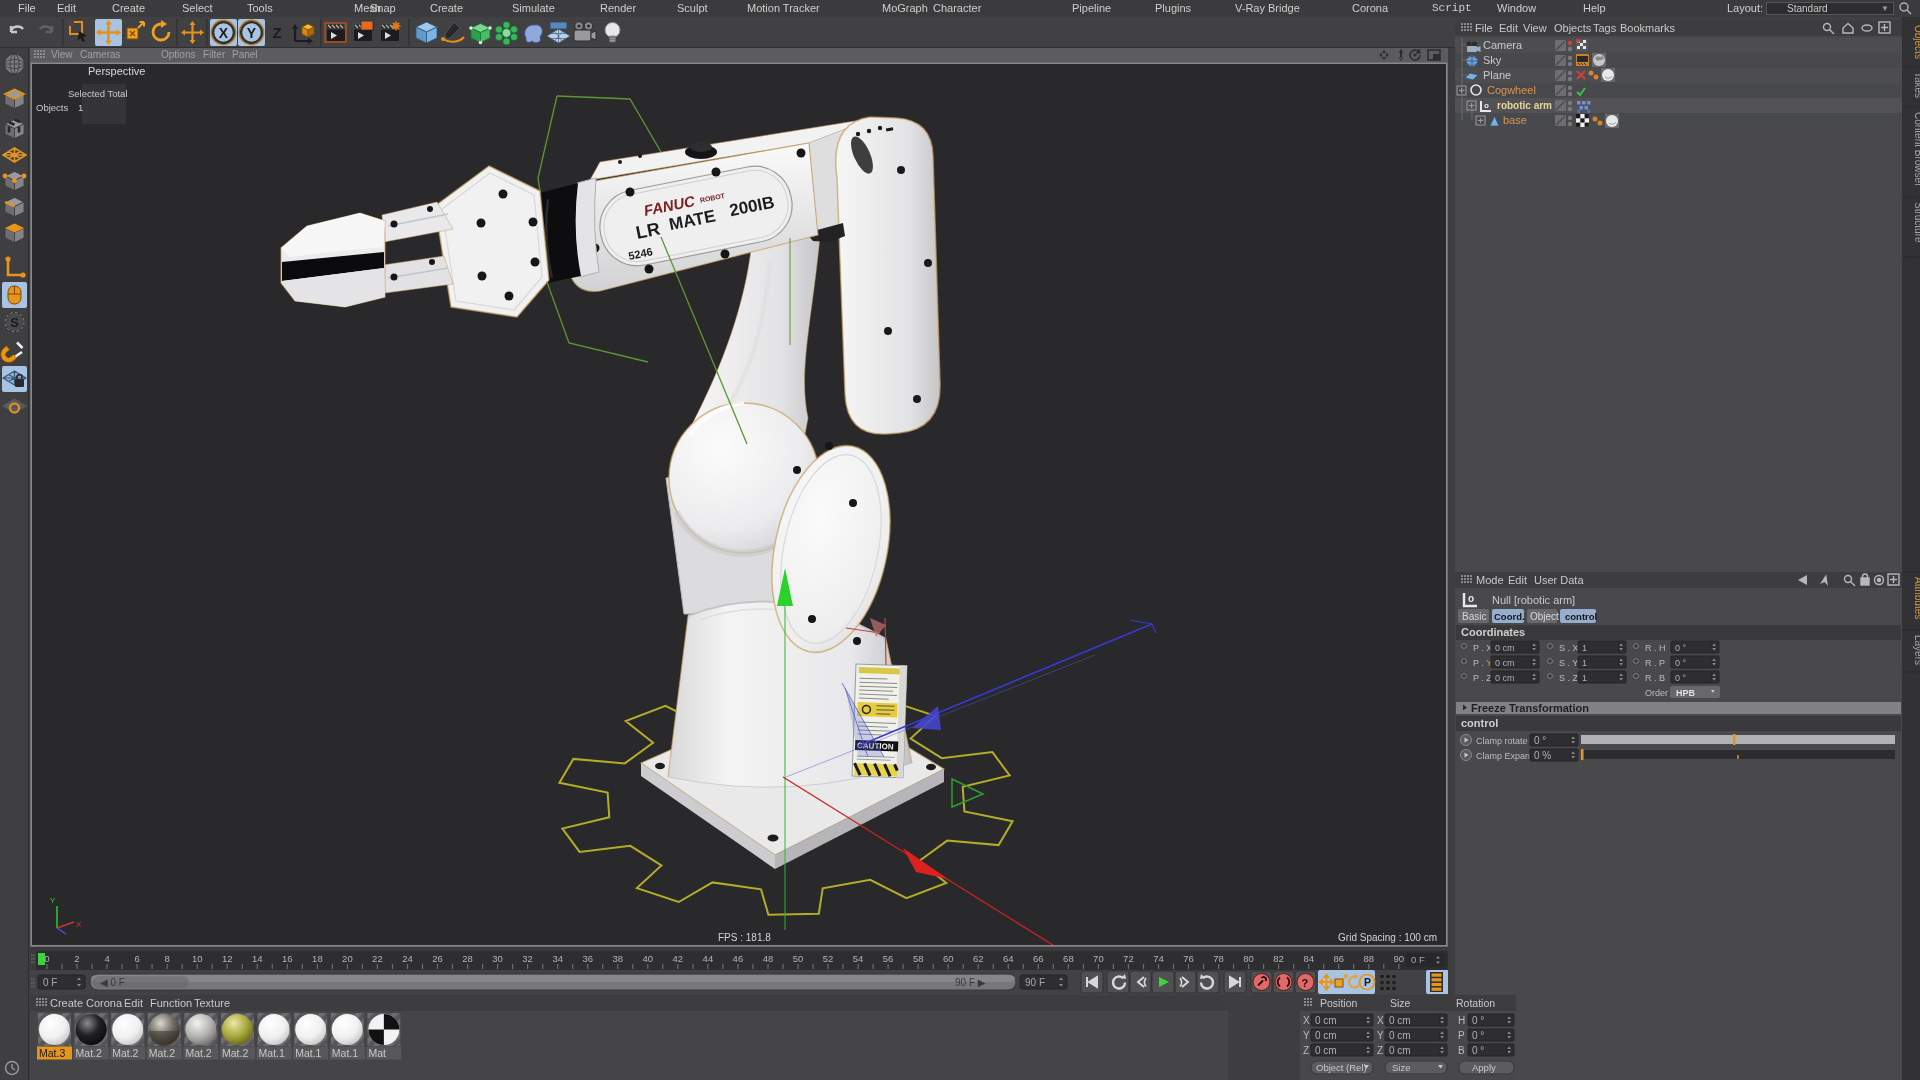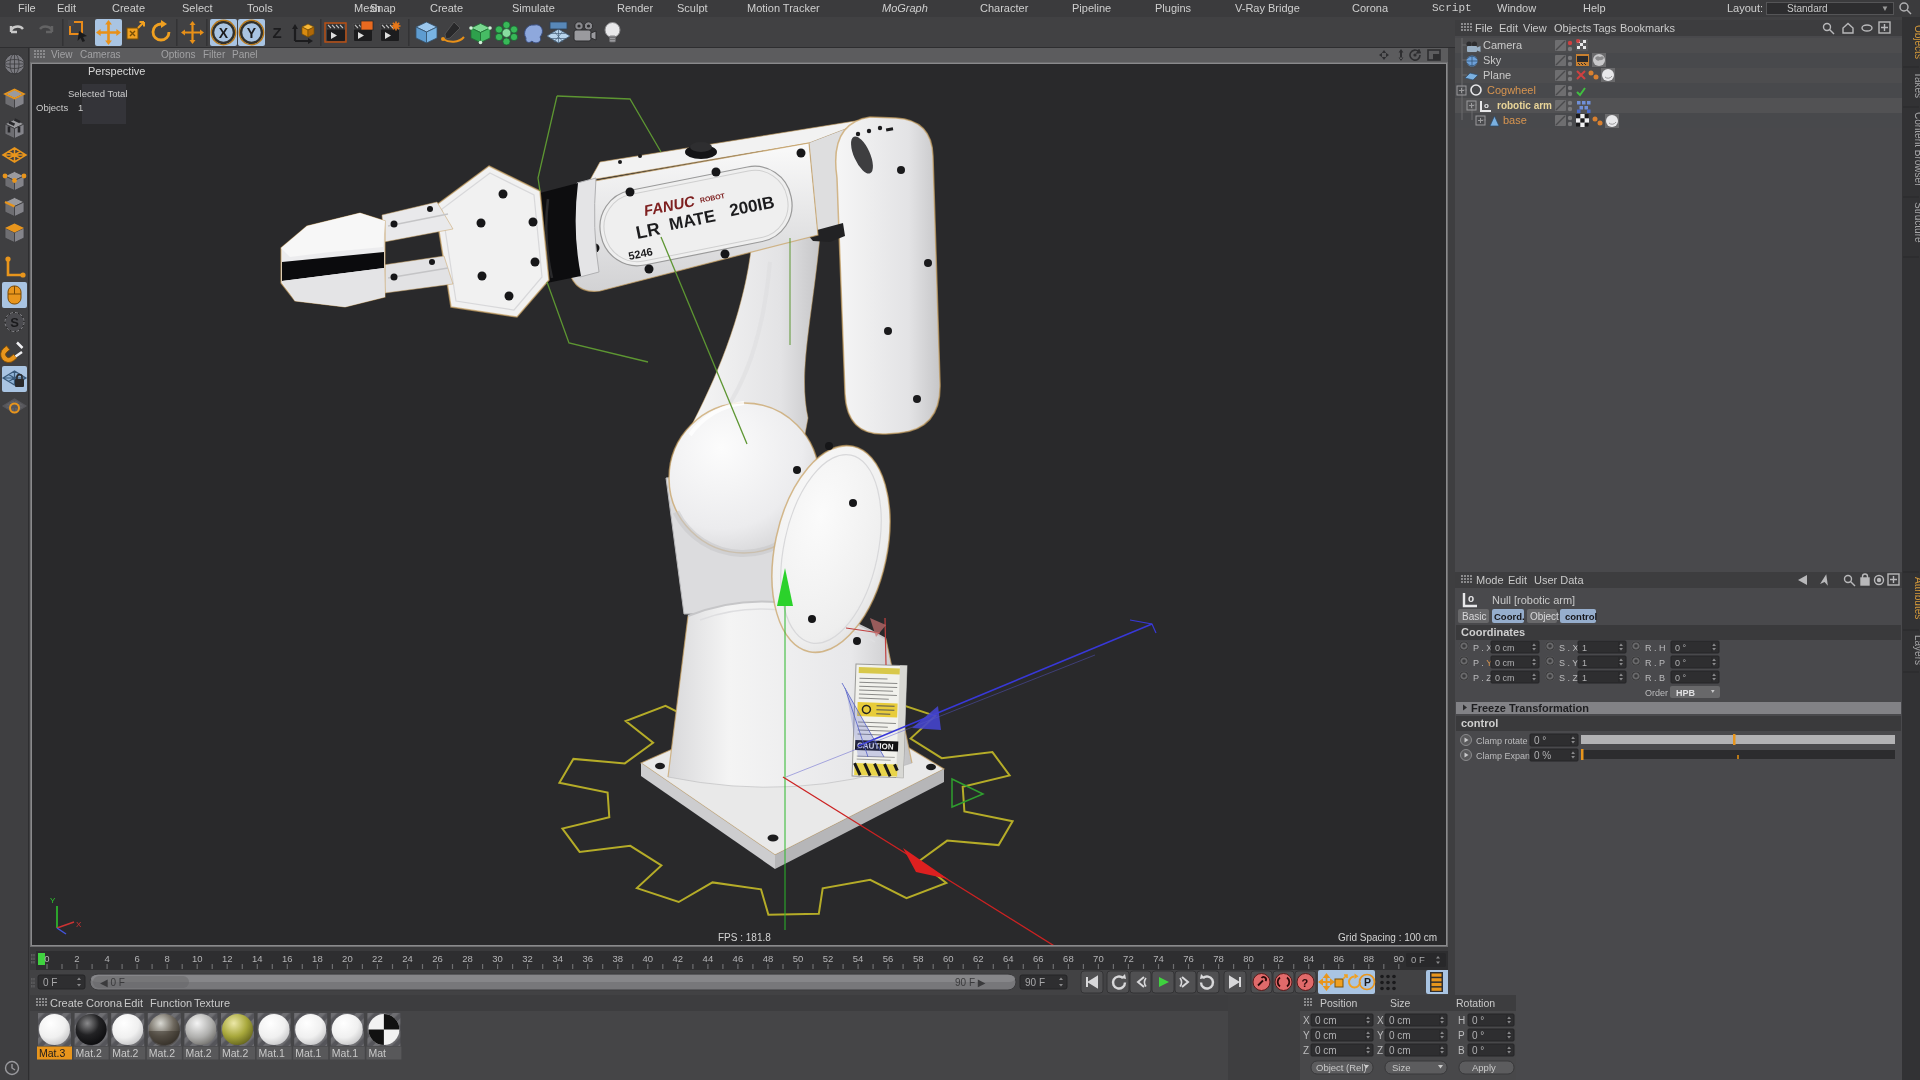--- a/index.html
+++ b/index.html
@@ -33,25 +33,25 @@
   <div class="abs" id="menubar">
     <span style="left:18px;">File</span>
       <span style="left:57px;">Edit</span>
       <span style="left:112px;">Create</span>
       <span style="left:182px;">Select</span>
       <span style="left:247px;">Tools</span>
       <span style="left:319px;padding-left:35px;">Mesh</span>
       <span style="left:370px;">Snap</span>
       <span style="left:430px;">Create</span>
       <span style="left:512px;">Simulate</span>
-      <span style="left:600px;margin-left:17px;">Render</span>
+      <span style="left:600px;">Render</span>
       <span style="left:677px;">Sculpt</span>
       <span style="left:747px;">Motion Tracker</span>
-      <span style="left:882px;font-style:italic;">MoGraph</span>
-      <span style="left:980px;text-align:right;">Character</span>
+      <span style="left:882px;">MoGraph</span>
+      <span style="left:933px;text-align:right;">Character</span>
       <span style="left:1072px;">Pipeline</span>
       <span style="left:1155px;">Plugins</span>
       <span style="left:1235px;">V-Ray Bridge</span>
       <span style="left:1352px;">Corona</span>
       <span style="left:1432px;font-family:Liberation Mono, monospace;">Script</span>
       <span style="left:1497px;">Window</span>
       <span style="left:1583px;">Help</span>
     <span style="left:1727px;">Layout:</span>
     <div class="abs" style="right:26px;top:2px;width:128px;height:13px;background:#2d2d2f;border:1px solid #555557;color:#c9c9c9;font-size:10px;padding:0px 20px;">Standard<span style="position:absolute;right:4px;top:1px;font-size:8px;color:#999;">▼</span></div>
     <svg width="16" height="16" style="position:absolute;right:6px;top:1px;">

